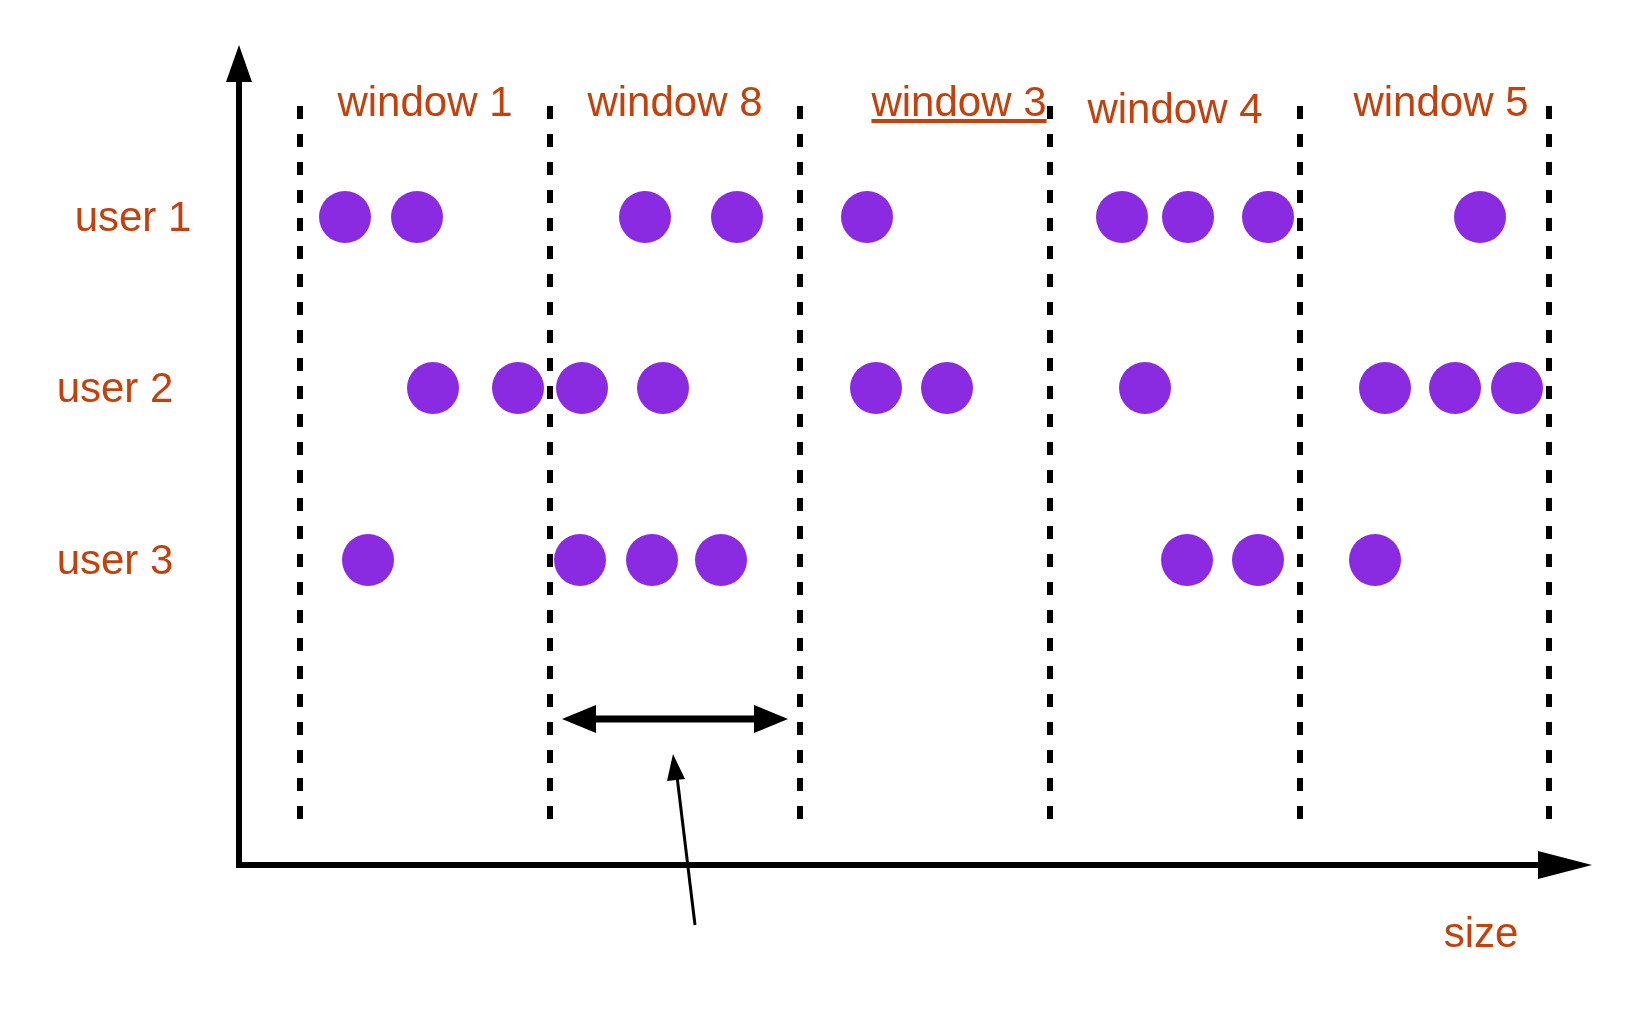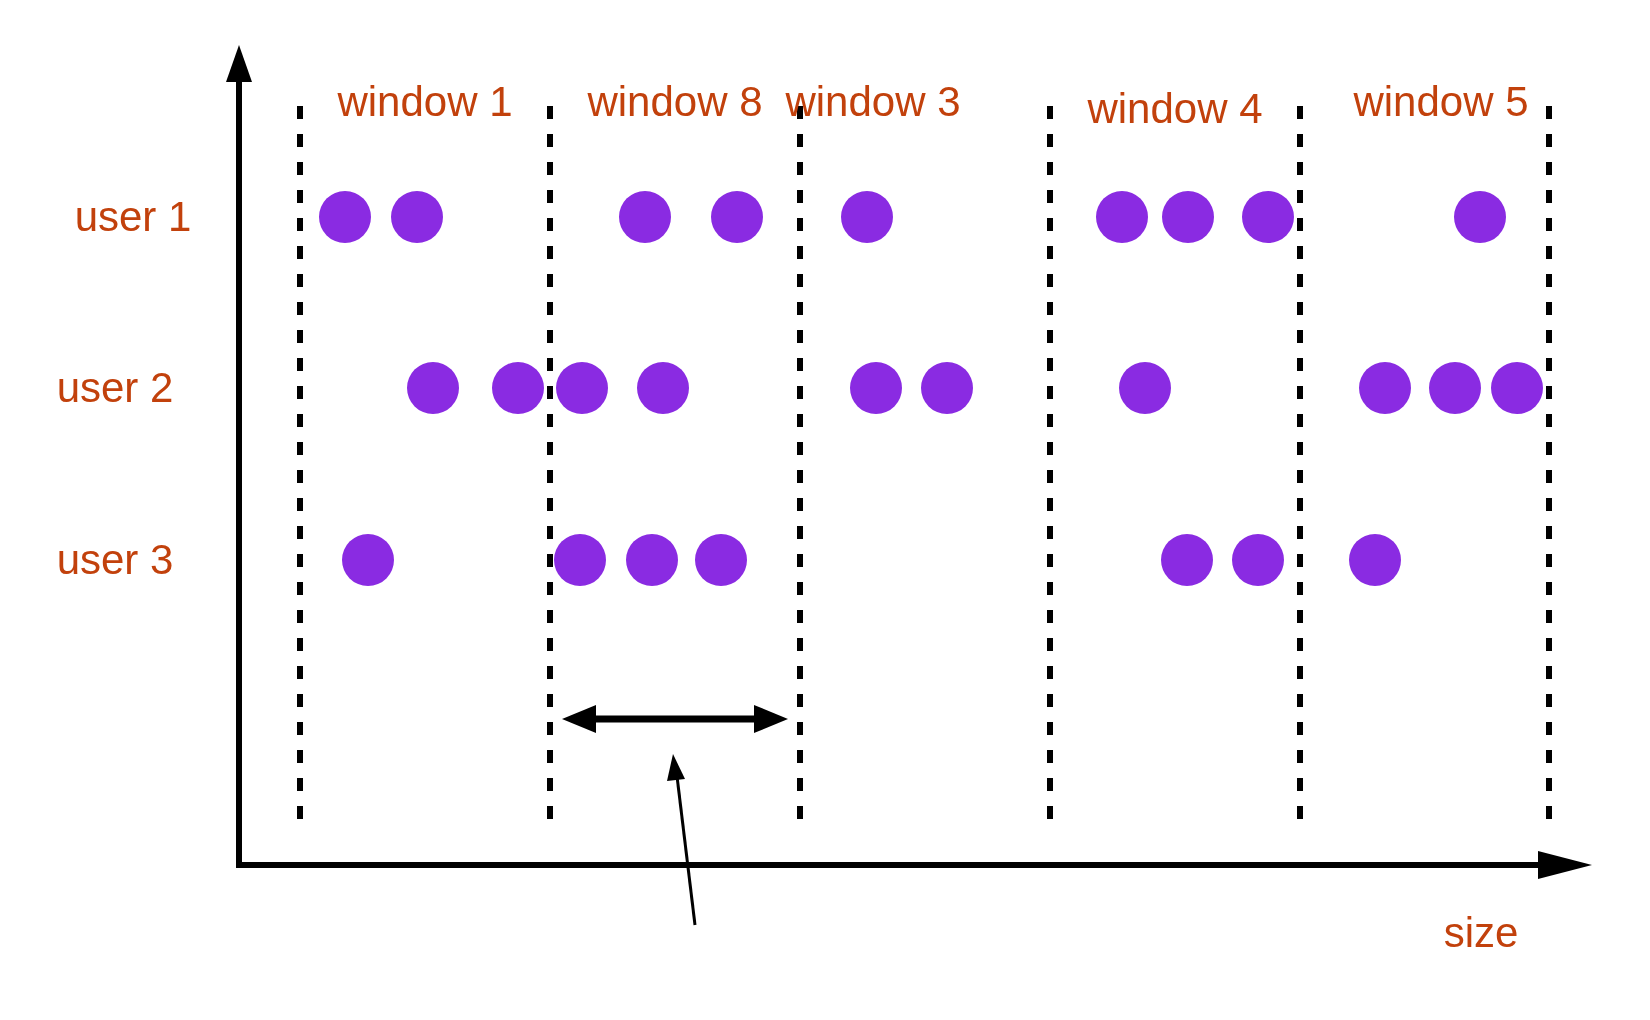--- a/index.html
+++ b/index.html
@@ -35,21 +35,21 @@
       <line x1="695" y1="925" x2="676" y2="768" stroke="#000000" stroke-width="3"></line>
       <polygon points="673,754 685,779 667,781" fill="#000000"></polygon>
     </svg>
 
   <div class="lbl" id="user-0" style="left: 133px; top: 217px;">user 1</div>
   <div class="lbl" id="user-1" style="left: 115px; top: 388px;">user 2</div>
   <div class="lbl" id="user-2" style="left: 115px; top: 560px;">user 3</div>
 
   <div class="lbl" id="win-0" style="left: 425px; top: 102px;">window 1</div>
   <div class="lbl" id="win-1" style="left: 675px; top: 102px;">window 8</div>
-  <div class="lbl" id="win-2" style="left: 873px; top: 102px;">window 3</div>
+  <div class="lbl" id="win-2" style="left: 959px; top: 102px; text-decoration: underline;">window 3</div>
   <div class="lbl" id="win-3" style="left: 1175px; top: 102px; margin-top: 7px;">window 4</div>
   <div class="lbl" id="win-4" style="left: 1424px; top: 102px; margin-left: 17px;">window 5</div>
 
   <div class="lbl" id="time-label" style="left: 1481px; top: 933px;">size</div>
 
   <div id="dots">
       <div class="dot" style="height: 52px; width: 52px; background: rgb(138, 43, 226); left: 345px; top: 217px;"></div>
       <div class="dot" style="height: 52px; width: 52px; background: rgb(138, 43, 226); left: 417px; top: 217px;"></div>
       <div class="dot" style="height: 52px; width: 52px; background: rgb(138, 43, 226); left: 645px; top: 217px;"></div>
       <div class="dot" style="height: 52px; width: 52px; background: rgb(138, 43, 226); left: 737px; top: 217px;"></div>

